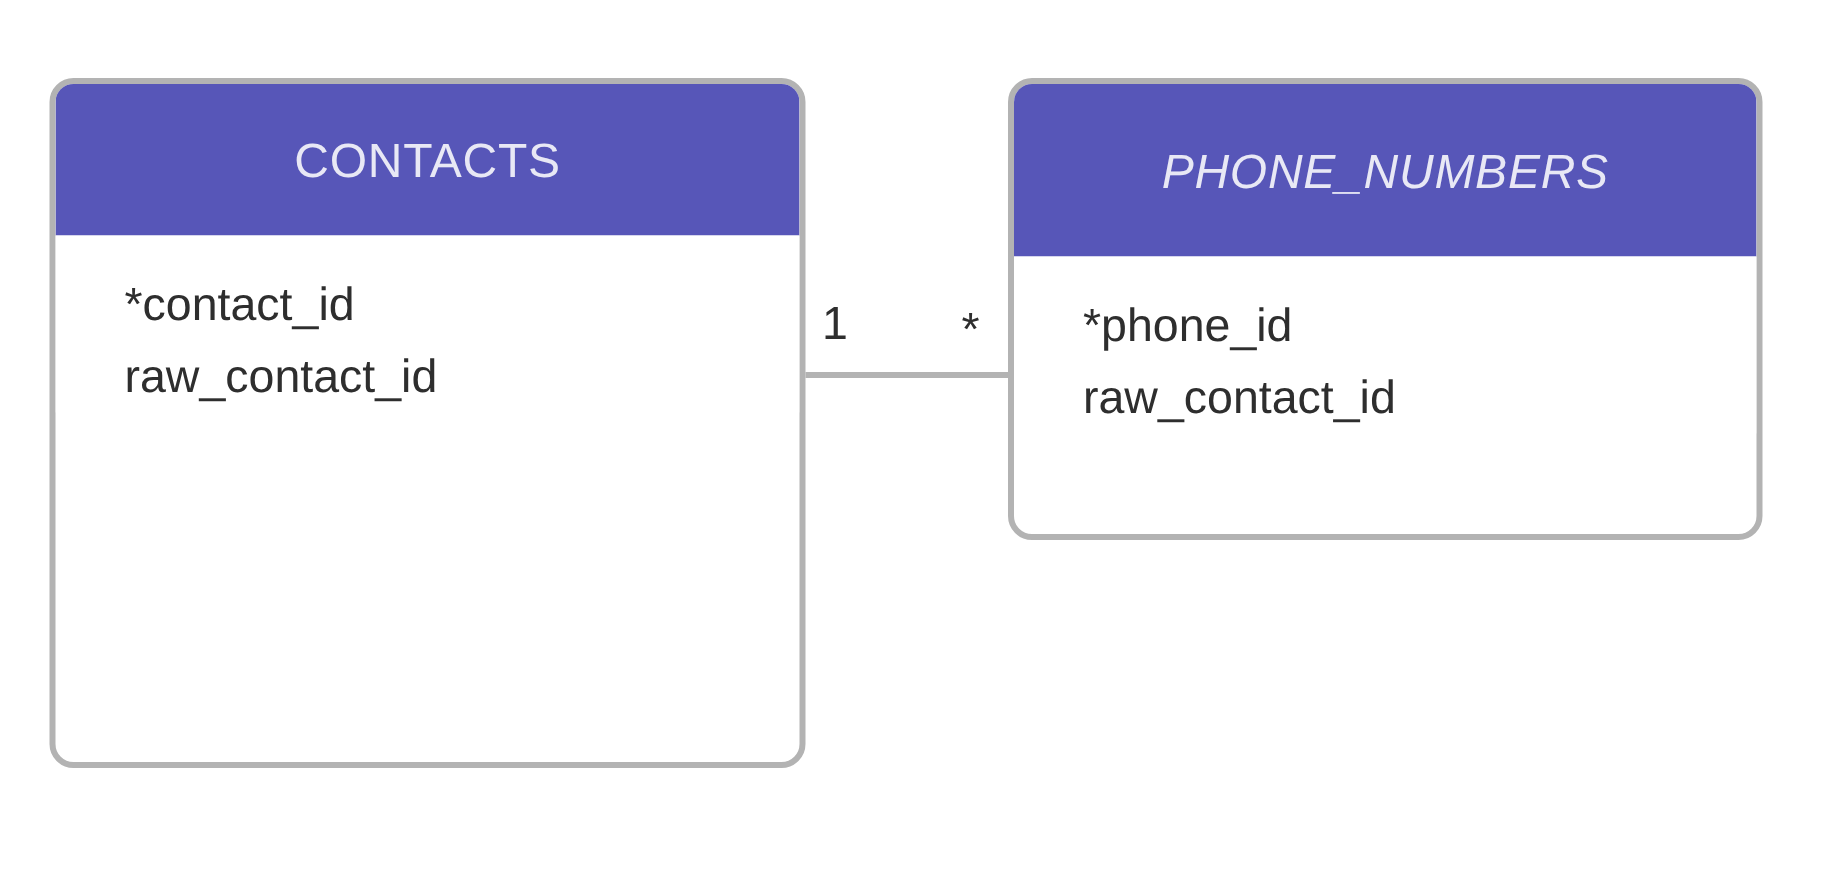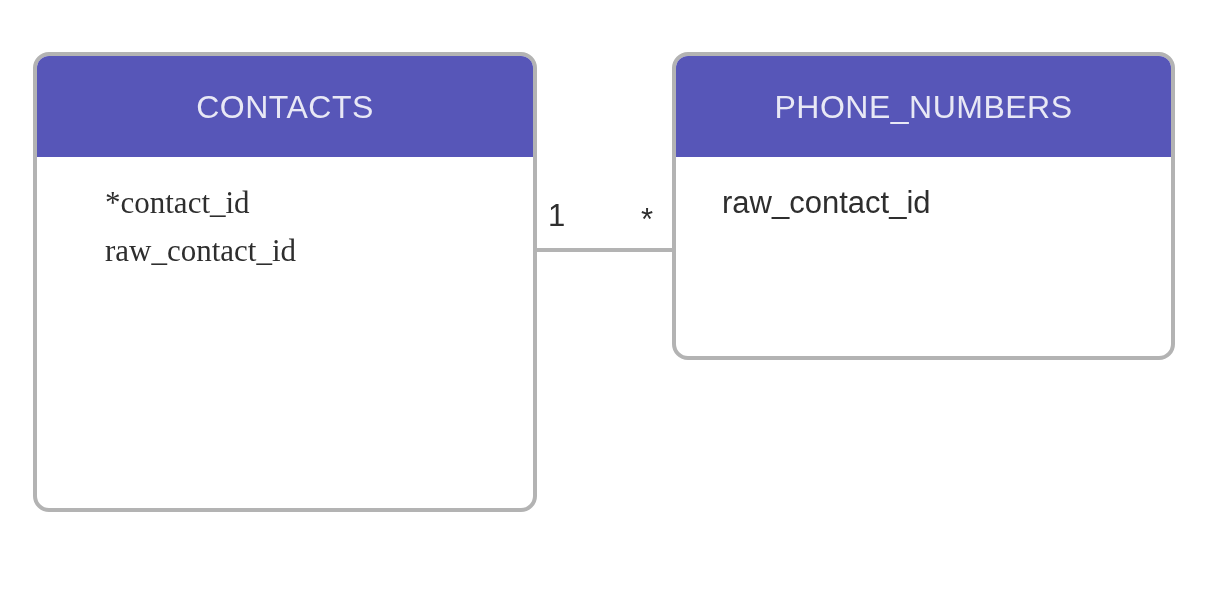--- a/index.html
+++ b/index.html
@@ -55,32 +55,32 @@
   #entity-contacts {
     left: 33px;
     top: 52px;
     width: 504px;
     height: 460px;
   }
   #entity-contacts .entity-header {
     height: 101px;
   }
   #entity-contacts .entity-body {
-    padding: 22px 0 0 68px;
-    font-family: Liberation Serif, serif;
+    padding: 22px 0 0 46px;
   }
 
   #entity-phone-numbers {
     left: 672px;
     top: 52px;
     width: 503px;
     height: 308px;
   }
   #entity-phone-numbers .entity-header {
-    height: 101px;
+    height: 115px;
+    font-style: italic;
   }
   #entity-phone-numbers .entity-body {
     padding: 22px 0 0 46px;
   }
 
   
   #relationship-connector {
     position: absolute;
     left: 537px;
     top: 248px;
@@ -113,20 +113,21 @@
     <div class="entity-header">CONTACTS</div>
     <div class="entity-body">
       <div class="attr">*contact_id</div>
       <div class="attr">raw_contact_id</div>
     </div>
   </div>
 
   <div class="entity" id="entity-phone-numbers">
     <div class="entity-header">PHONE_NUMBERS</div>
     <div class="entity-body">
+      <div class="attr">*phone_id</div>
       <div class="attr">raw_contact_id</div>
     </div>
   </div>
 
   <div id="relationship-connector"></div>
   <div class="cardinality" id="cardinality-one">1</div>
   <div class="cardinality" id="cardinality-many">*</div>
 
 </div>
 

